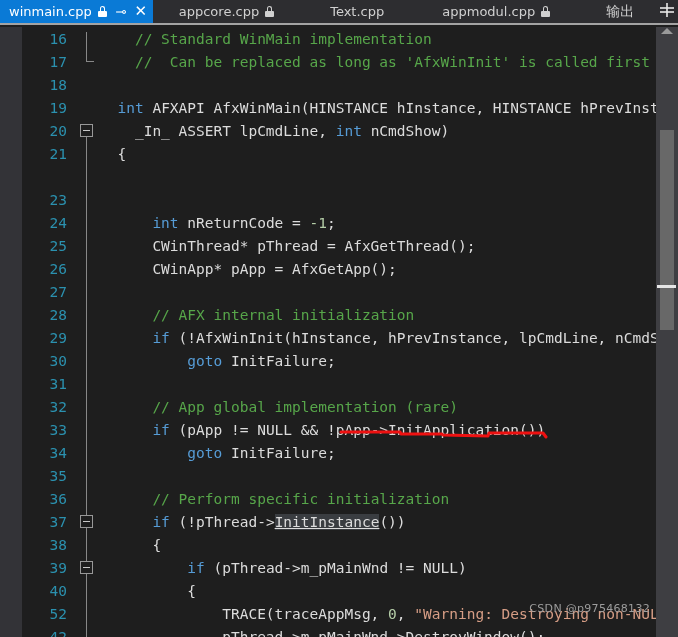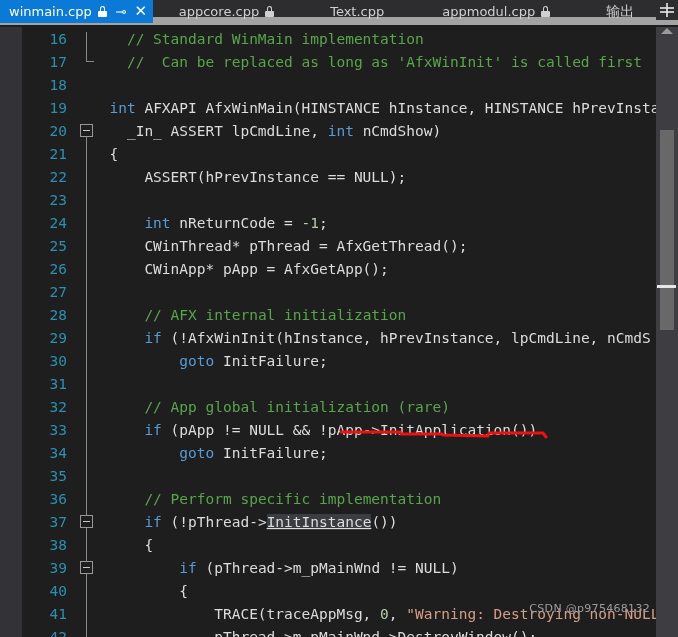--- a/index.html
+++ b/index.html
@@ -9,21 +9,21 @@
     font-family:"DejaVu Sans Mono","Liberation Mono",monospace;
     overflow:hidden;
     position:relative;
   }
   
   #tabbar{
     position:absolute;left:0;top:0;width:678px;height:25px;
     background:#2d2d30;
     display:flex;align-items:stretch;
     font-family:"DejaVu Sans","Liberation Sans",sans-serif;
-    border-bottom:8px solid #a3a3a3;
+    border-bottom:2px solid #a3a3a3;
     box-sizing:border-box;
   }
   .tab{
     display:flex;align-items:center;
     padding:0 9px;
     font-size:13px;
     color:#d0d0d0;
     white-space:nowrap;
     cursor:default;
     height:23px;
@@ -71,21 +71,21 @@
   }
   .line{
     position:absolute;left:0;height:23px;line-height:23px;width:560px;
     white-space:pre;font-size:14.5px;
   }
   .lnum{
     position:absolute;left:22px;width:45px;text-align:right;
     color:#2b91af;font-size:14.5px;
   }
   .ltext{
-    position:absolute;left:92px;color:#dcdcdc;font-size:14.5px;white-space:pre;
+    position:absolute;left:100px;color:#dcdcdc;font-size:14.5px;white-space:pre;
   }
   
   .c-com{color:#57a64a;}
   .c-key{color:#569cd6;}
   .c-str{color:#d69d85;}
   .c-txt{color:#dcdcdc;}
   .c-num{color:#b5cea8;}
   .hl{background:#3a3d41;text-decoration:underline;}
   
   .foldline{
@@ -175,40 +175,39 @@
 
 <div id="editor">
   <div id="indicator-margin"></div>
   <div id="code-surface">
       <div class="line" style="top: 1px;"><span class="lnum">16</span><span class="ltext"><span class="c-txt">    </span><span class="c-com">// Standard WinMain implementation</span></span></div>
       <div class="line" style="top: 24px;"><span class="lnum">17</span><span class="ltext"><span class="c-txt">    </span><span class="c-com">//  Can be replaced as long as 'AfxWinInit' is called first</span></span></div>
       <div class="line" style="top: 47px;"><span class="lnum">18</span><span class="ltext"></span></div>
       <div class="line" style="top: 70px;"><span class="lnum">19</span><span class="ltext"><span class="c-txt">  </span><span class="c-key">int</span><span class="c-txt"> AFXAPI AfxWinMain(HINSTANCE hInstance, HINSTANCE hPrevInsta</span></span></div>
       <div class="line" style="top: 93px;"><span class="lnum">20</span><span class="ltext"><span class="c-txt">    _In_ ASSERT lpCmdLine, </span><span class="c-key">int</span><span class="c-txt"> nCmdShow)</span></span></div>
       <div class="line" style="top: 116px;"><span class="lnum">21</span><span class="ltext"><span class="c-txt">  {</span></span></div>
-      <div class="line" style="top: 139px;"><span class="lnum">22</span><span class="ltext"><span class="c-txt">      ASSERT(hPrevInstance == NULL);</span></span></div>
       <div class="line" style="top: 162px;"><span class="lnum">23</span><span class="ltext"></span></div>
       <div class="line" style="top: 185px;"><span class="lnum">24</span><span class="ltext"><span class="c-txt">      </span><span class="c-key">int</span><span class="c-txt"> nReturnCode = </span><span class="c-num">-1</span><span class="c-txt">;</span></span></div>
       <div class="line" style="top: 208px; padding-left: 44px;"><span class="lnum">25</span><span class="ltext"><span class="c-txt">      CWinThread* pThread = AfxGetThread();</span></span></div>
       <div class="line" style="top: 231px;"><span class="lnum">26</span><span class="ltext"><span class="c-txt">      CWinApp* pApp = AfxGetApp();</span></span></div>
       <div class="line" style="top: 254px;"><span class="lnum">27</span><span class="ltext"></span></div>
       <div class="line" style="top: 277px;"><span class="lnum">28</span><span class="ltext"><span class="c-txt">      </span><span class="c-com">// AFX internal initialization</span></span></div>
       <div class="line" style="top: 300px;"><span class="lnum">29</span><span class="ltext"><span class="c-txt">      </span><span class="c-key">if</span><span class="c-txt"> (!AfxWinInit(hInstance, hPrevInstance, lpCmdLine, nCmdS</span></span></div>
       <div class="line" style="top: 323px;"><span class="lnum">30</span><span class="ltext"><span class="c-txt">          </span><span class="c-key">goto</span><span class="c-txt"> InitFailure;</span></span></div>
       <div class="line" style="top: 346px;"><span class="lnum">31</span><span class="ltext"></span></div>
-      <div class="line" style="top: 369px; padding-left: 48px;"><span class="lnum">32</span><span class="ltext"><span class="c-txt">      </span><span class="c-com">// App global initialization (rare)</span></span></div>
+      <div class="line" style="top: 369px; padding-left: 48px;"><span class="lnum">32</span><span class="ltext"><span class="c-txt">      </span><span class="c-com">// App global implementation (rare)</span></span></div>
       <div class="line" style="top: 392px;"><span class="lnum">33</span><span class="ltext"><span class="c-txt">      </span><span class="c-key">if</span><span class="c-txt"> (pApp != NULL &amp;&amp; !pApp-&gt;InitApplication())</span></span></div>
       <div class="line" style="top: 415px;"><span class="lnum">34</span><span class="ltext"><span class="c-txt">          </span><span class="c-key">goto</span><span class="c-txt"> InitFailure;</span></span></div>
       <div class="line" style="top: 438px;"><span class="lnum">35</span><span class="ltext"></span></div>
-      <div class="line" style="top: 461px;"><span class="lnum">36</span><span class="ltext"><span class="c-txt">      </span><span class="c-com">// Perform specific implementation</span></span></div>
+      <div class="line" style="top: 461px;"><span class="lnum">36</span><span class="ltext"><span class="c-txt">      </span><span class="c-com">// Perform specific initialization</span></span></div>
       <div class="line" style="top: 484px;"><span class="lnum">37</span><span class="ltext"><span class="c-txt">      </span><span class="c-key">if</span><span class="c-txt"> (!pThread-&gt;</span><span class="c-txt hl">InitInstance</span><span class="c-txt">())</span></span></div>
       <div class="line" style="top: 507px;"><span class="lnum">38</span><span class="ltext"><span class="c-txt">      {</span></span></div>
       <div class="line" style="top: 530px;"><span class="lnum">39</span><span class="ltext"><span class="c-txt">          </span><span class="c-key">if</span><span class="c-txt"> (pThread-&gt;m_pMainWnd != NULL)</span></span></div>
       <div class="line" style="top: 553px;"><span class="lnum">40</span><span class="ltext"><span class="c-txt">          {</span></span></div>
-      <div class="line" style="top: 576px;"><span class="lnum">41</span><span class="ltext"><span class="c-txt">              TRACE(traceAppMsg, </span><span class="c-num">0</span><span class="c-txt">, </span><span class="c-str">"Warning: Destroying non-NULL</span></span></div>
+      <div class="line" style="top: 576px;"><span class="lnum">52</span><span class="ltext"><span class="c-txt">              TRACE(traceAppMsg, </span><span class="c-num">0</span><span class="c-txt">, </span><span class="c-str">"Warning: Destroying non-NULL</span></span></div>
       <div class="line" style="top: 599px;"><span class="lnum">42</span><span class="ltext"><span class="c-txt">              pThread-&gt;m_pMainWnd-&gt;DestroyWindow();</span></span></div>
       <div class="foldline" style="top: 5px; height: 29px;"></div>
       <div class="foldcap" style="top: 34px;"></div>
       <div class="foldline" style="top: 97px; height: 558px;"></div>
       <div class="foldbox" style="top: 97px;"></div>
       <div class="foldbox" style="top: 488px;"></div>
       <div class="foldbox" style="top: 534px;"></div>
     </div>
 
   <svg id="red-underline" viewBox="0 0 212 18" preserveAspectRatio="none">

